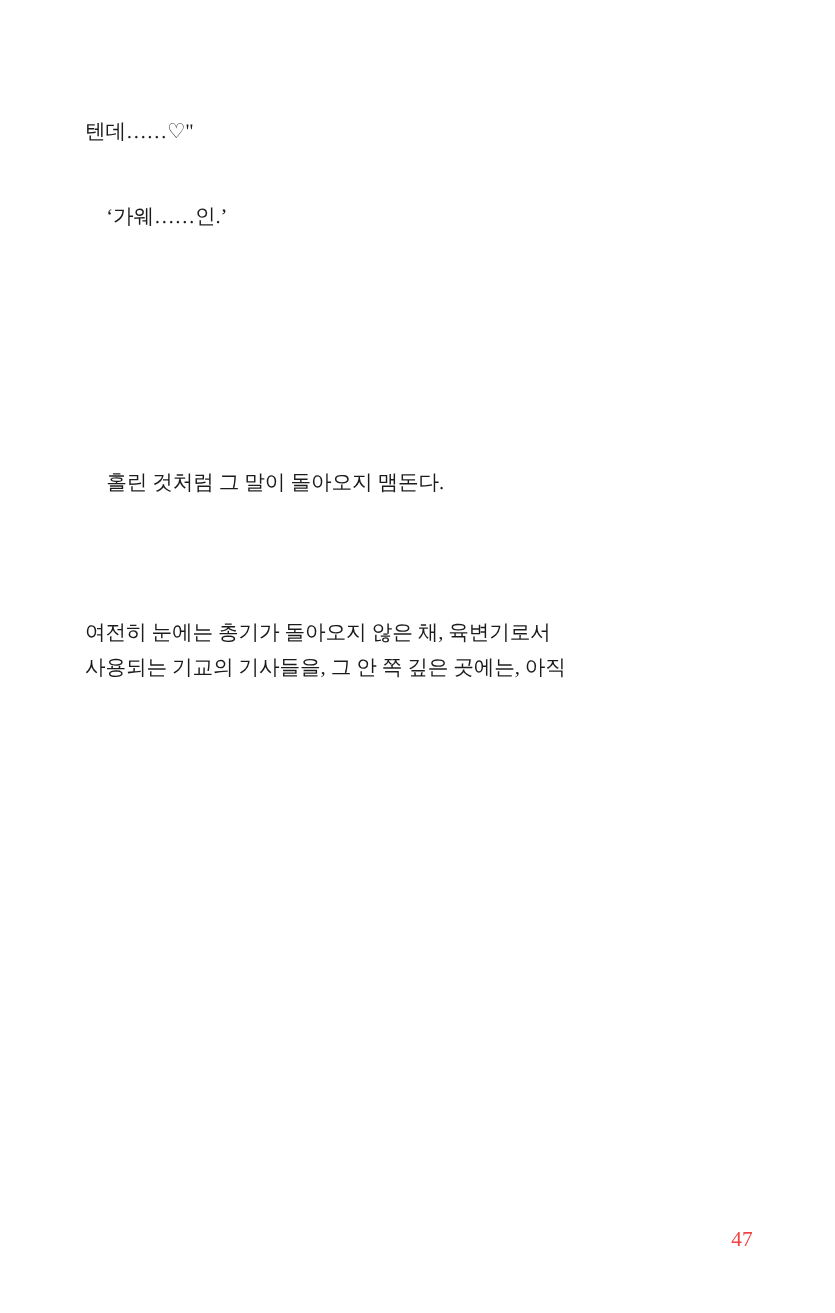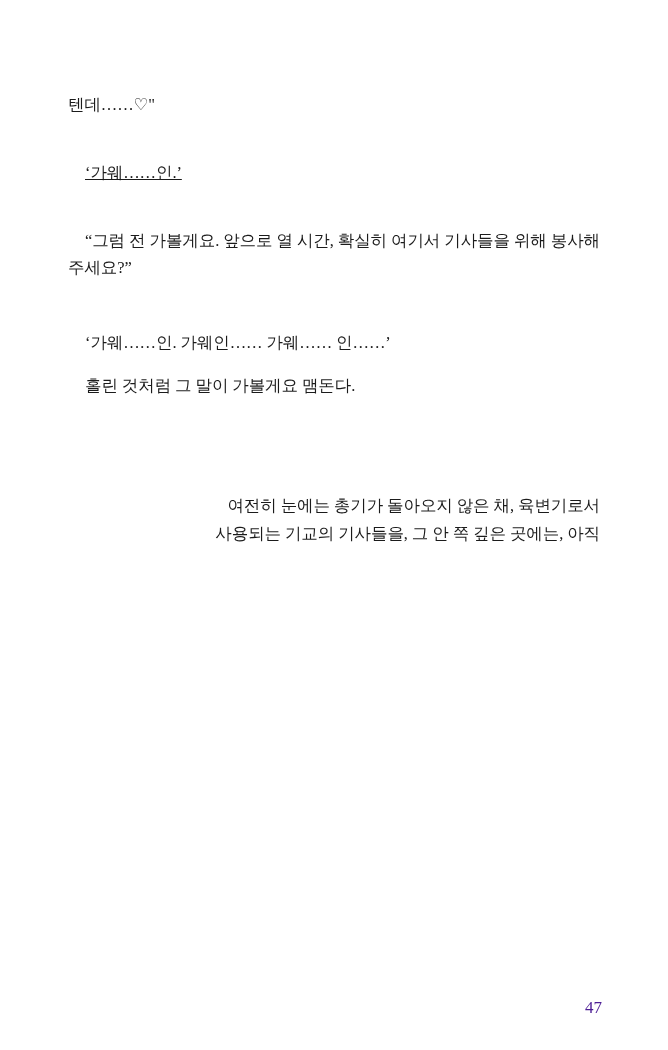--- a/index.html
+++ b/index.html
@@ -38,67 +38,61 @@
   .para-justify {
     text-align: justify;
     text-justify: inter-character;
   }
 
   .indent {
     text-indent: 17px;
   }
 
   .center {
-    text-align: right;
+    text-align: left;
   }
 
   
   #line-1   { top: 92px; }
-  #line-2   { top: 160px; text-decoration: underline; }
+  #line-2   { top: 160px; }
   #line-3   { top: 228px; }
   #line-4   { top: 330px; }
   #line-5   { top: 373px; }
   #block-final { top: 492px; left: 68px; width: 532px; }
 
   #block-final p {
     line-height: 1.70;
   }
 
   .page-number {
     position: absolute;
     right: 66px;
-    bottom: 32px;
+    bottom: 48px;
     font-size: 17px;
     font-family: "Liberation Serif", "DejaVu Serif", serif;
-    color: #4c1d95;
+    color: #ef4444;
   }
 </style>
 </head>
 <body>
 
 <div class="page">
 
   <div class="text-block" id="line-1">
     <p>텐데……♡"</p>
   </div>
 
   <div class="text-block" id="line-2">
     <p class="indent">‘가웨……인.’</p>
   </div>
 
-  <div class="text-block" id="line-3">
-    <p class="indent para-justify">“그럼 전 가볼게요. 앞으로 열 시간, 확실히 여기서 기사들을 위해 봉사해주세요?”</p>
-  </div>
 
-  <div class="text-block" id="line-4">
-    <p class="indent">‘가웨……인. 가웨인…… 가웨…… 인……’</p>
-  </div>
 
   <div class="text-block" id="line-5">
-    <p class="indent">홀린 것처럼 그 말이 가볼게요 맴돈다.</p>
+    <p class="indent">홀린 것처럼 그 말이 돌아오지 맴돈다.</p>
   </div>
 
   <div class="text-block" id="block-final">
     <p class="center">여전히 눈에는 총기가 돌아오지 않은 채, 육변기로서</p>
     <p class="center">사용되는 기교의 기사들을, 그 안 쪽 깊은 곳에는, 아직</p>
   </div>
 
   <div class="page-number">47</div>
 
 </div>

